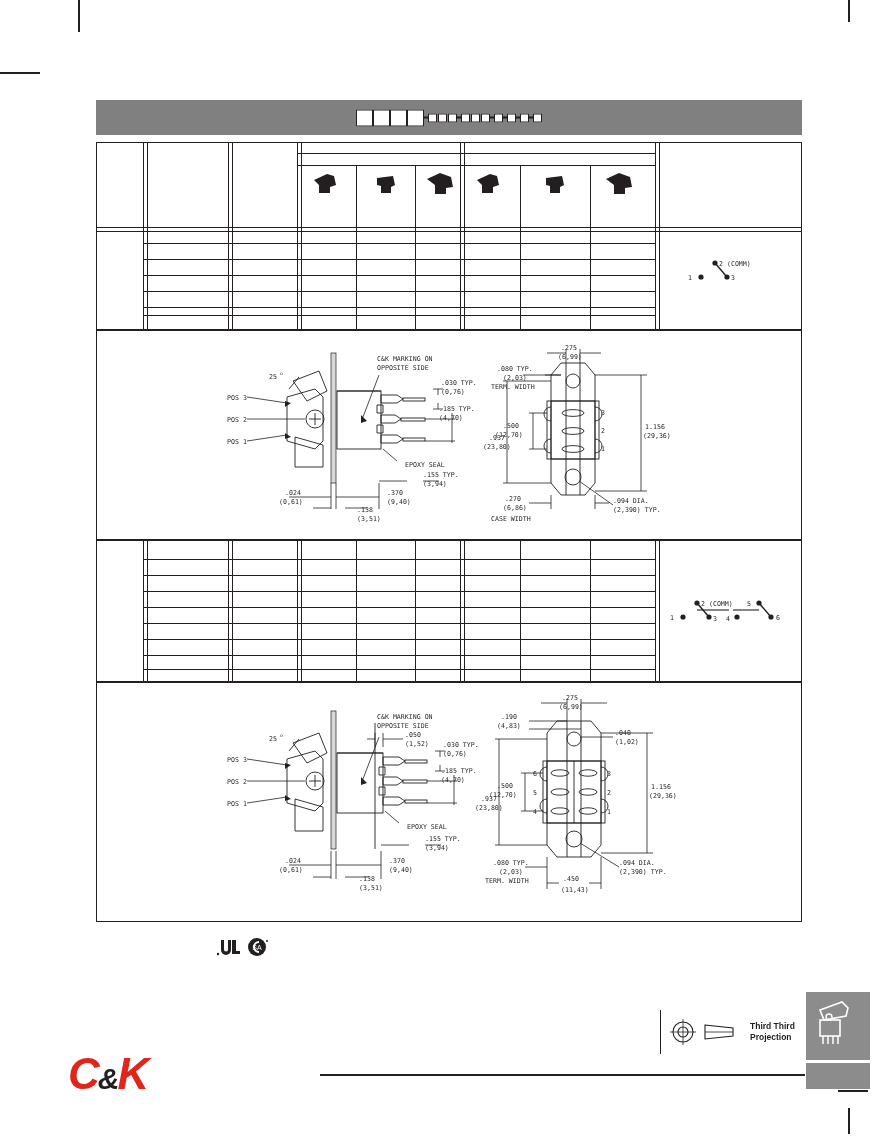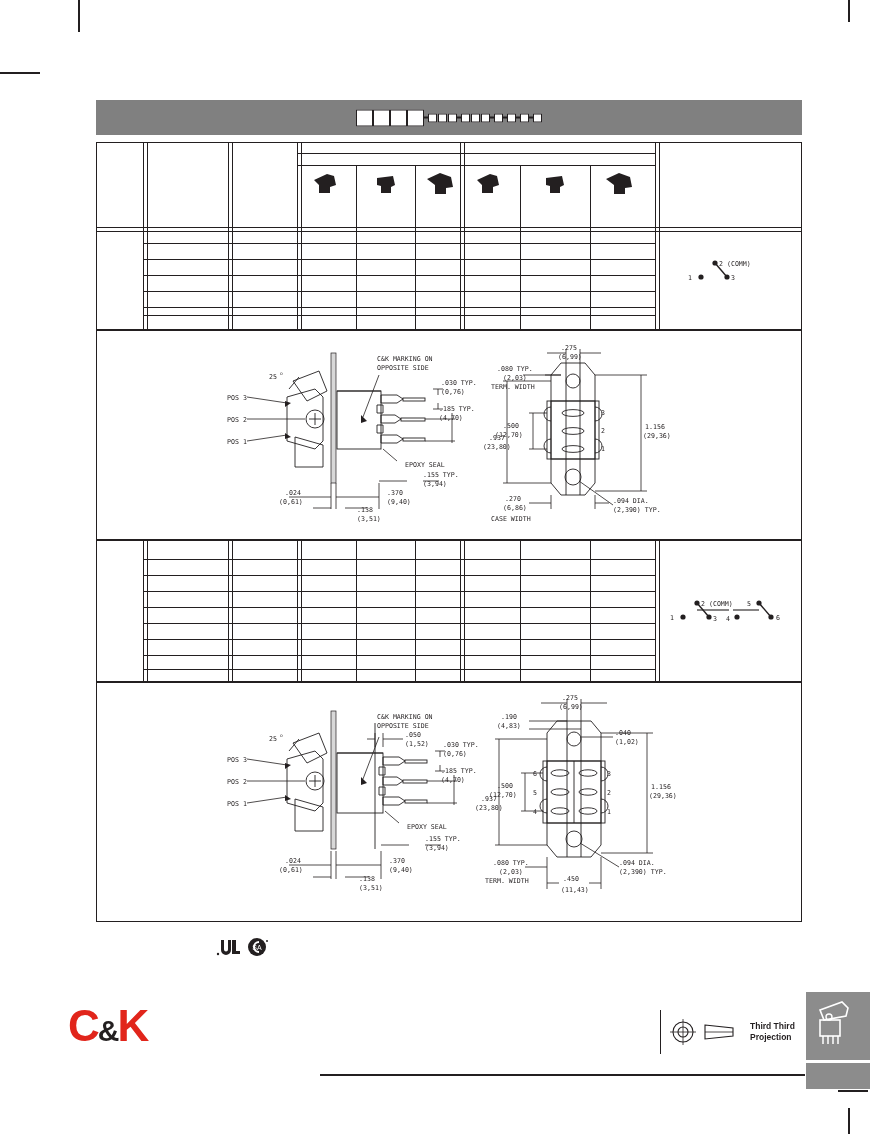--- a/index.html
+++ b/index.html
@@ -56,22 +56,22 @@
     left:660px;top:1010px;width:140px;height:44px;
     border-left:1px solid #231f20;box-sizing:border-box;
     display:flex;align-items:center;gap:7px;padding-left:9px;
   }
   #projection-label{font-size:8.5px;font-weight:bold;color:#231f20;line-height:1.25;}
 
   
   .edge-tab{position:absolute;background:#8c8c8c;}
 
   
-  #ck-logo{left:68px;top:1004px;font-family:"Liberation Sans",sans-serif;
-    font-weight:bold;font-size:44px;letter-spacing:-2px;
+  #ck-logo{left:68px;top:1052px;font-family:"Liberation Sans",sans-serif;
+    font-weight:bold;font-style:italic;font-size:44px;letter-spacing:-2px;
     color:#e1251b;line-height:1;}
   #ck-logo .amp{color:#231f20;font-size:30px;}
   #footer-rule{left:320px;top:1074px;width:485px;height:1.6px;background:#231f20;}
 </style>
 </head>
 <body>
 
 <div class="crop abs" style="left:78px;top:0;width:1.5px;height:32px;"></div>
 <div class="crop abs" style="left:0;top:72px;width:40px;height:1.5px;"></div>
 <div class="crop abs" style="left:848px;top:0;width:1.5px;height:22px;"></div>

